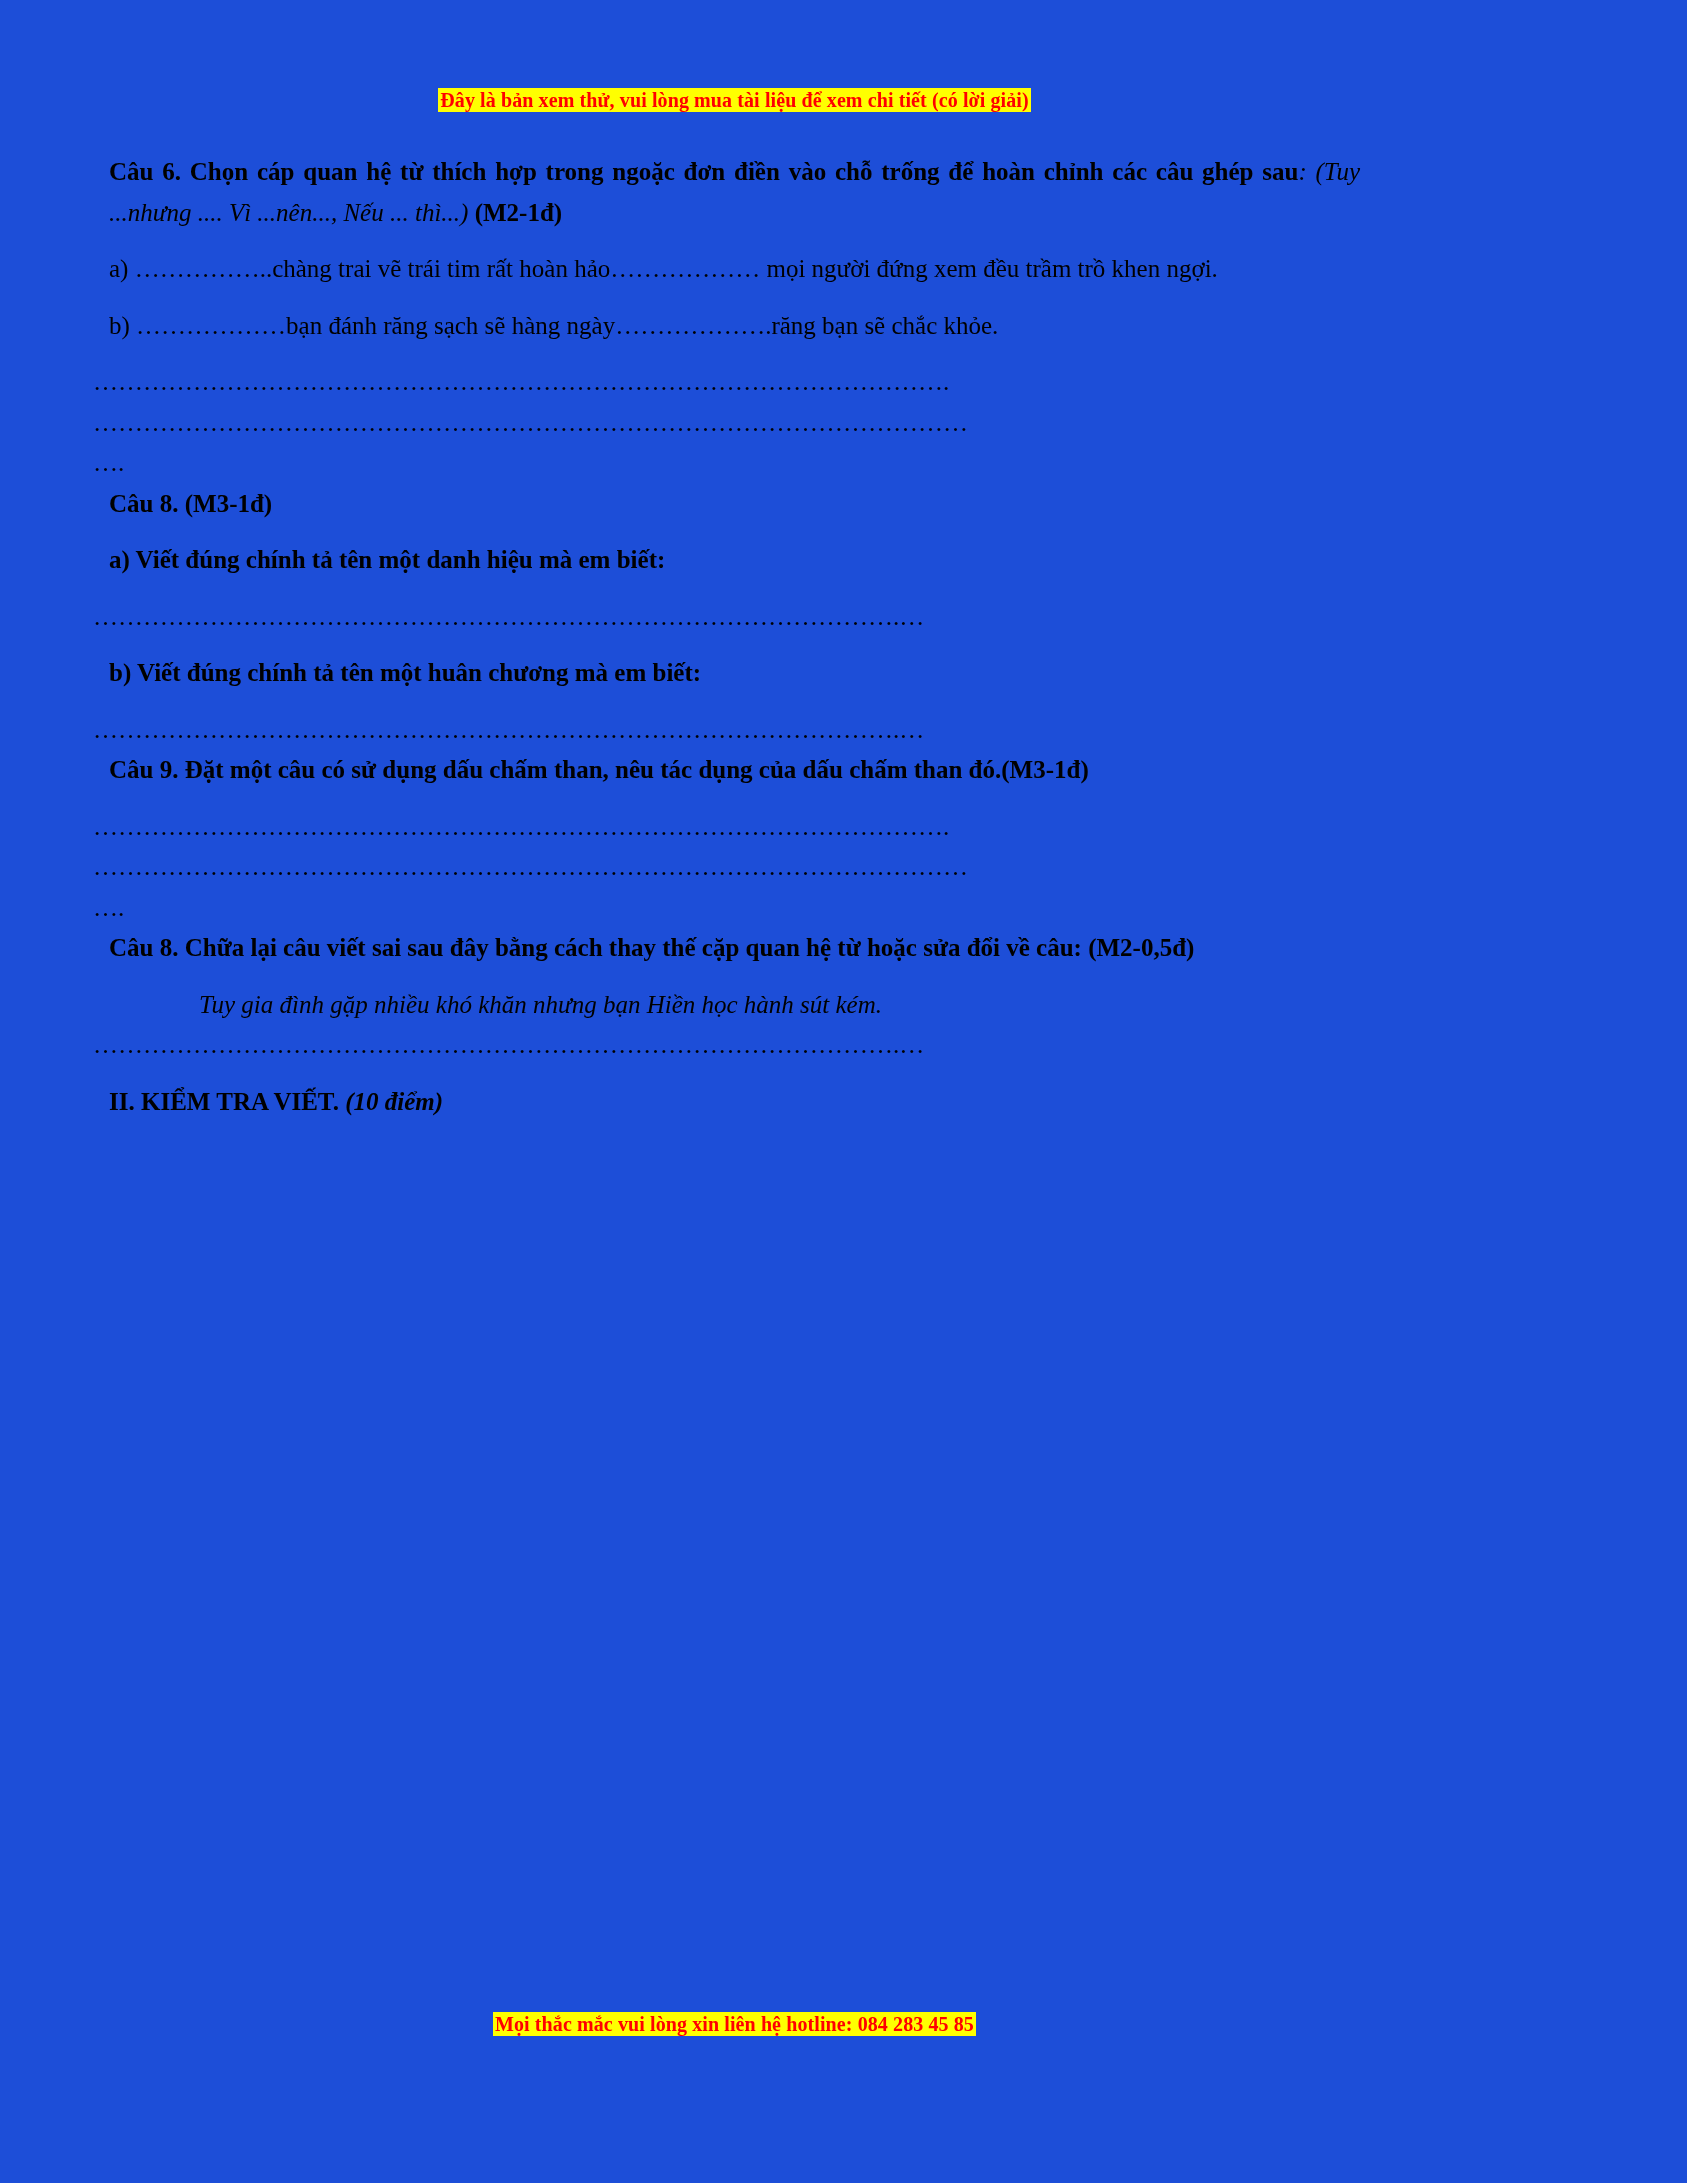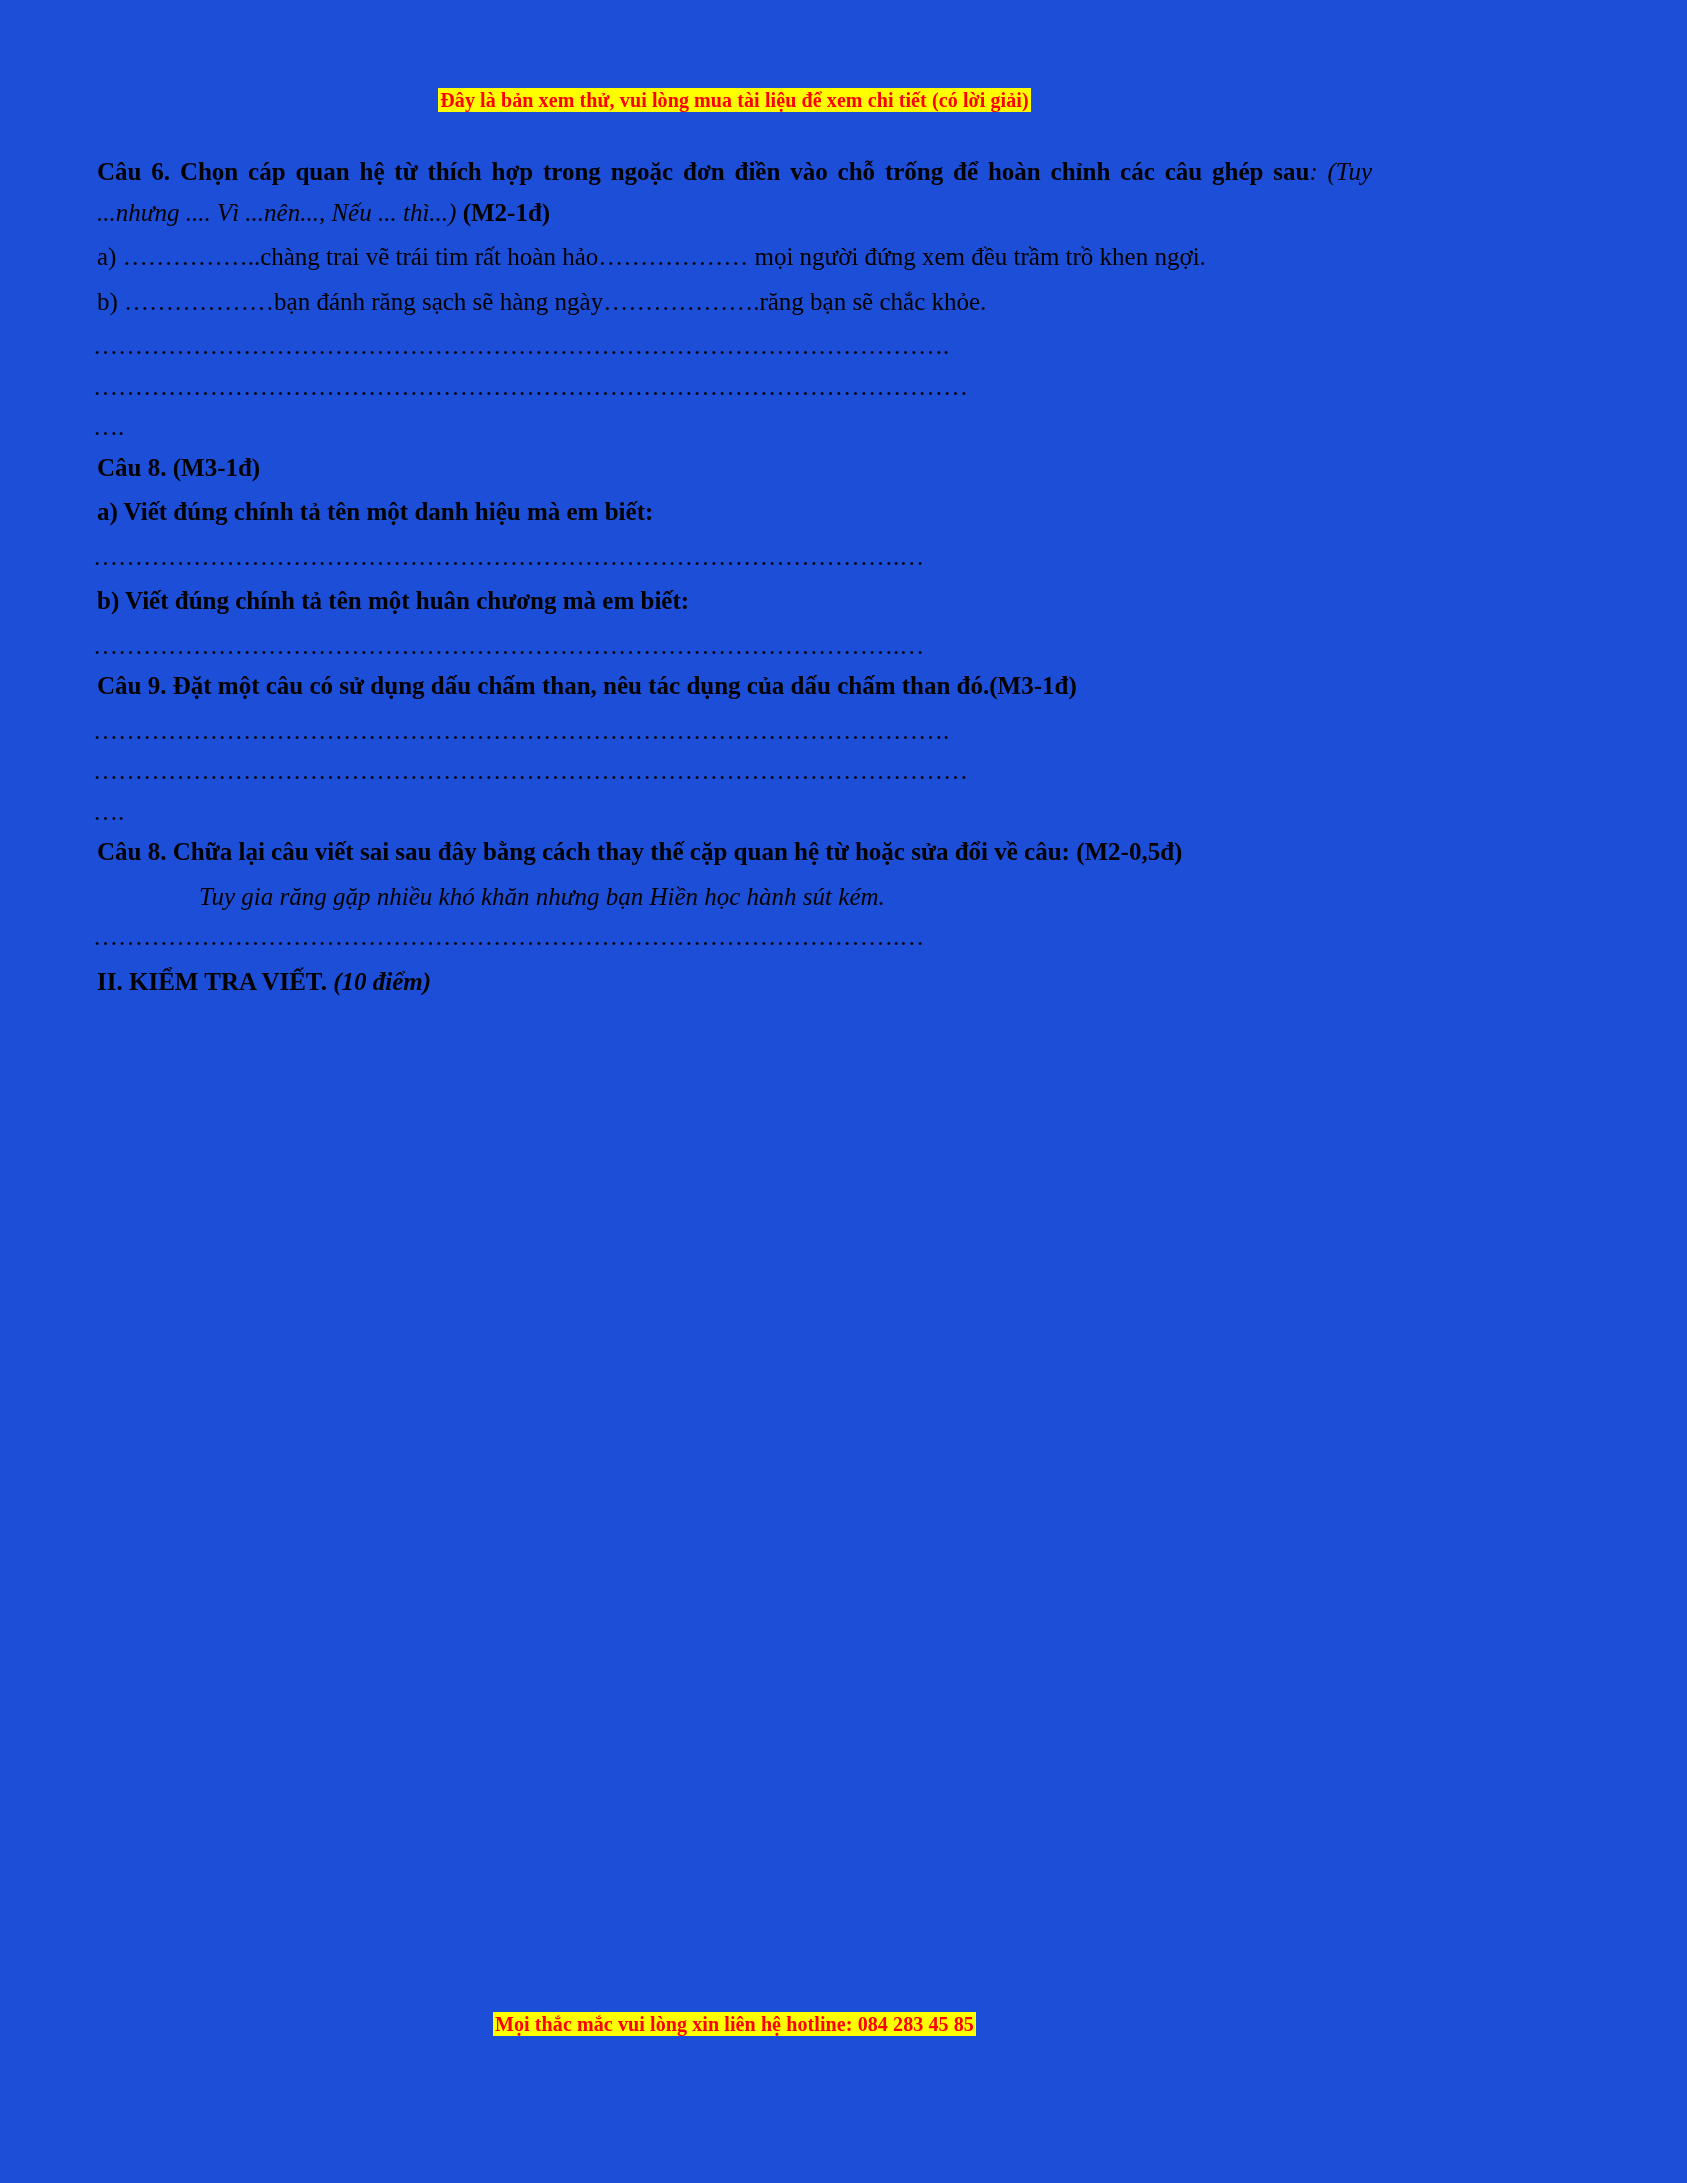--- a/index.html
+++ b/index.html
@@ -49,21 +49,21 @@
     font-size: 20px;
     line-height: 1.35;
     letter-spacing: 0.1px;
     padding: 0.7px 2px;
   }
 
   
   .para {
     font-size: 25px;
     line-height: 1.62;
-    margin: 4px;
+    margin: 16px;
     text-align: justify;
     text-justify: inter-word;
   }
   .b { font-weight: bold; }
   .i { font-style: italic; }
   .bi { font-weight: bold; font-style: italic; }
   .center-italic {
     font-size: 25px;
     line-height: 1.62;
     font-style: italic;
@@ -116,21 +116,21 @@
     <p class="para q-block">
       <span class="b">Câu 9.</span><span class="b"> Đặt một câu có sử dụng dấu chấm than, nêu tác dụng của dấu chấm than đó.(M3-1đ)</span>
     </p>
     <p class="answer-line">………………………………………………………………………………………….</p>
     <p class="answer-line">……………………………………………………………………………………………</p>
     <p class="answer-line">….</p>
 
     <p class="para q-block">
       <span class="b">Câu 8.</span><span class="b"> Chữa lại câu viết sai sau đây bằng cách thay thế cặp quan hệ từ hoặc sửa đổi về câu: (M2-0,5đ)</span>
     </p>
-    <p class="center-italic">Tuy gia răng gặp nhiều khó khăn nhưng bạn Hiền học hành sút kém.</p>
+    <p class="center-italic">Tuy gia đình gặp nhiều khó khăn nhưng bạn Hiền học hành sút kém.</p>
     <p class="answer-line">…………………………………………………………………………………….…</p>
 
     <p class="para">
       <span class="b">II. KIỂM TRA VIẾT.</span><span class="bi"> (10 điểm)</span>
     </p>
 
   </div>
 
   <div class="banner-bottom">
     <span class="banner-text">Mọi thắc mắc vui lòng xin liên hệ hotline: 084 283 45 85</span>

